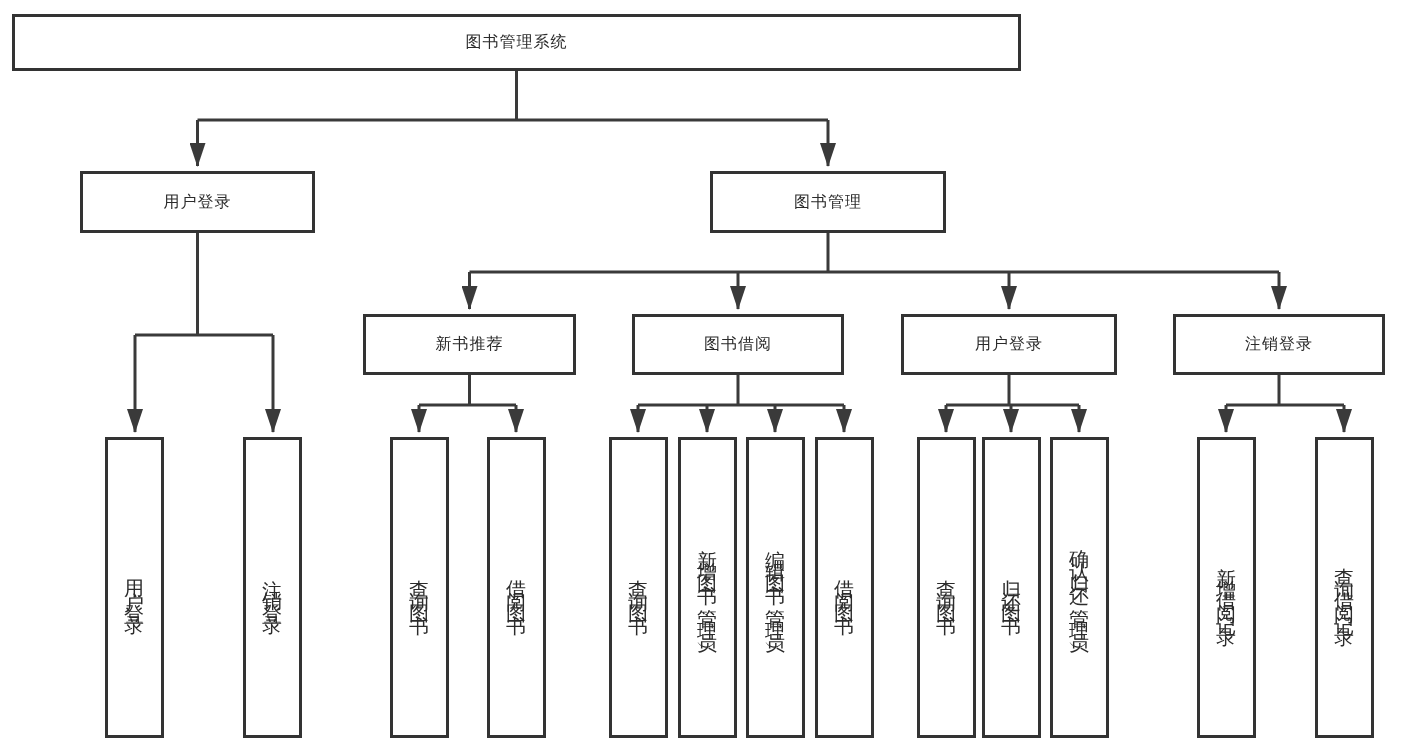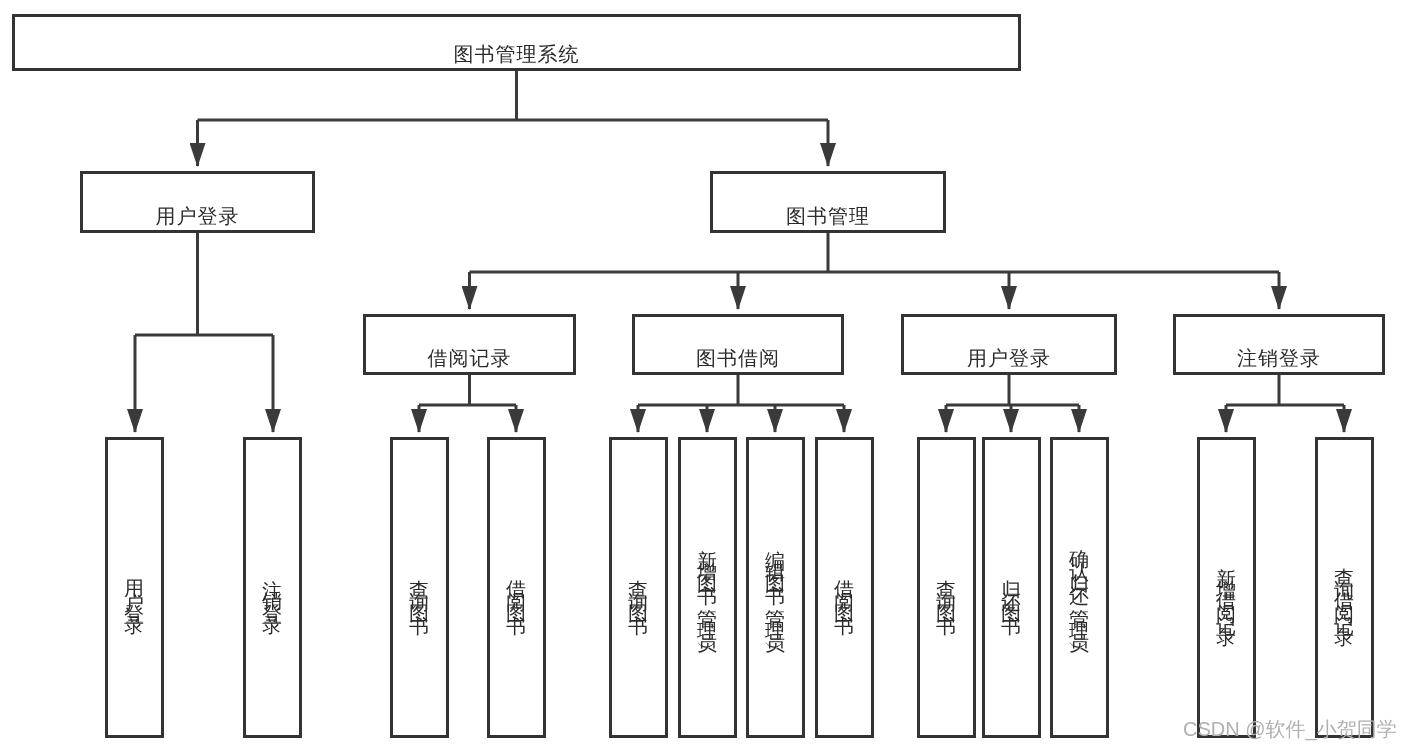--- a/index.html
+++ b/index.html
@@ -28,23 +28,23 @@
     pointer-events: none;
   }
   .ln { stroke: var(--line); stroke-width: 3; fill: none; }
   .arrowhead { fill: var(--line); }
 
   .hbox {
     position: absolute;
     border: 3px solid var(--border);
     background: var(--fill);
     display: flex;
-    align-items: flex-end;
+    align-items: center;
     justify-content: center;
-    font-size: 20px;
+    font-size: 16px;
     color: var(--text);
     letter-spacing: 1px;
     z-index: 2;
   }
   .vbox {
     position: absolute;
     top: 437px;
     width: 59px;
     height: 301px;
     border: 3px solid var(--border);
@@ -147,21 +147,21 @@
   </div>
 
   <div class="hbox" id="n-login">
     <span>用户登录</span>
   </div>
   <div class="hbox" id="n-mgmt">
     <span>图书管理</span>
   </div>
 
   <div class="hbox" id="n-newrec">
-    <span>借阅记录</span>
+    <span>新书推荐</span>
   </div>
   <div class="hbox" id="n-borrow">
     <span>图书借阅</span>
   </div>
   <div class="hbox" id="n-current">
     <span>用户登录</span>
   </div>
   <div class="hbox" id="n-records">
     <span>注销登录</span>
   </div>
@@ -203,15 +203,14 @@
     <span class="vtext">确认归还（管理员）</span>
   </div>
 
   <div class="vbox" id="lf-br-add">
     <span class="vtext">新增借阅记录</span>
   </div>
   <div class="vbox" id="lf-br-query">
     <span class="vtext">查询借阅记录</span>
   </div>
 
-  <div class="watermark">CSDN @软件_小贺同学</div>
 
 </div>
 
 </body></html>

